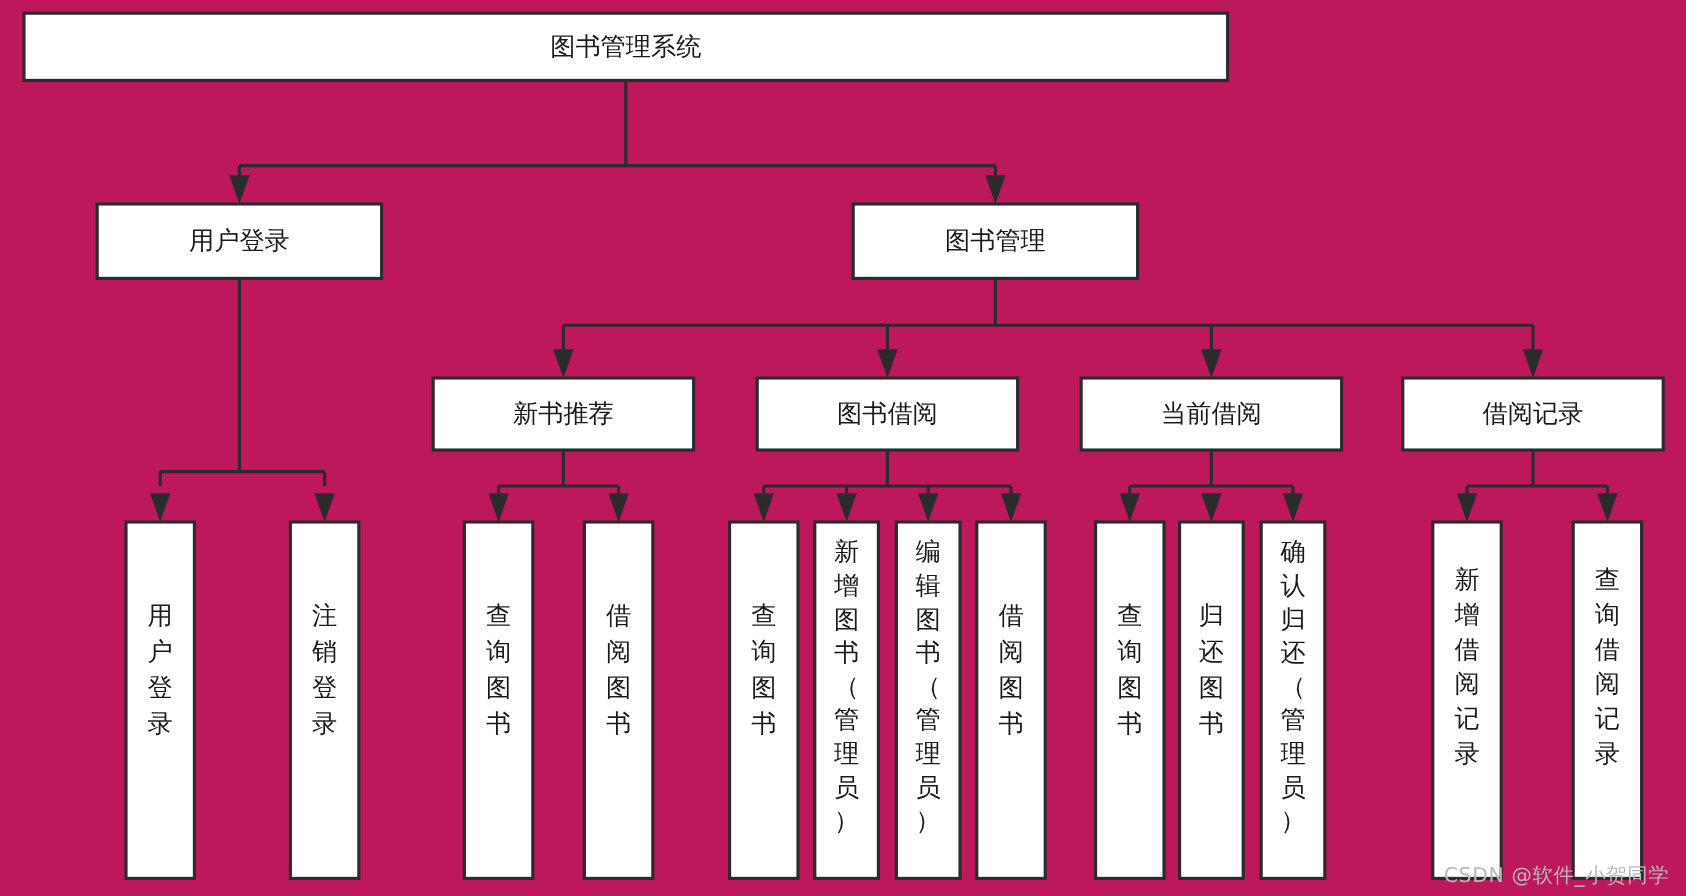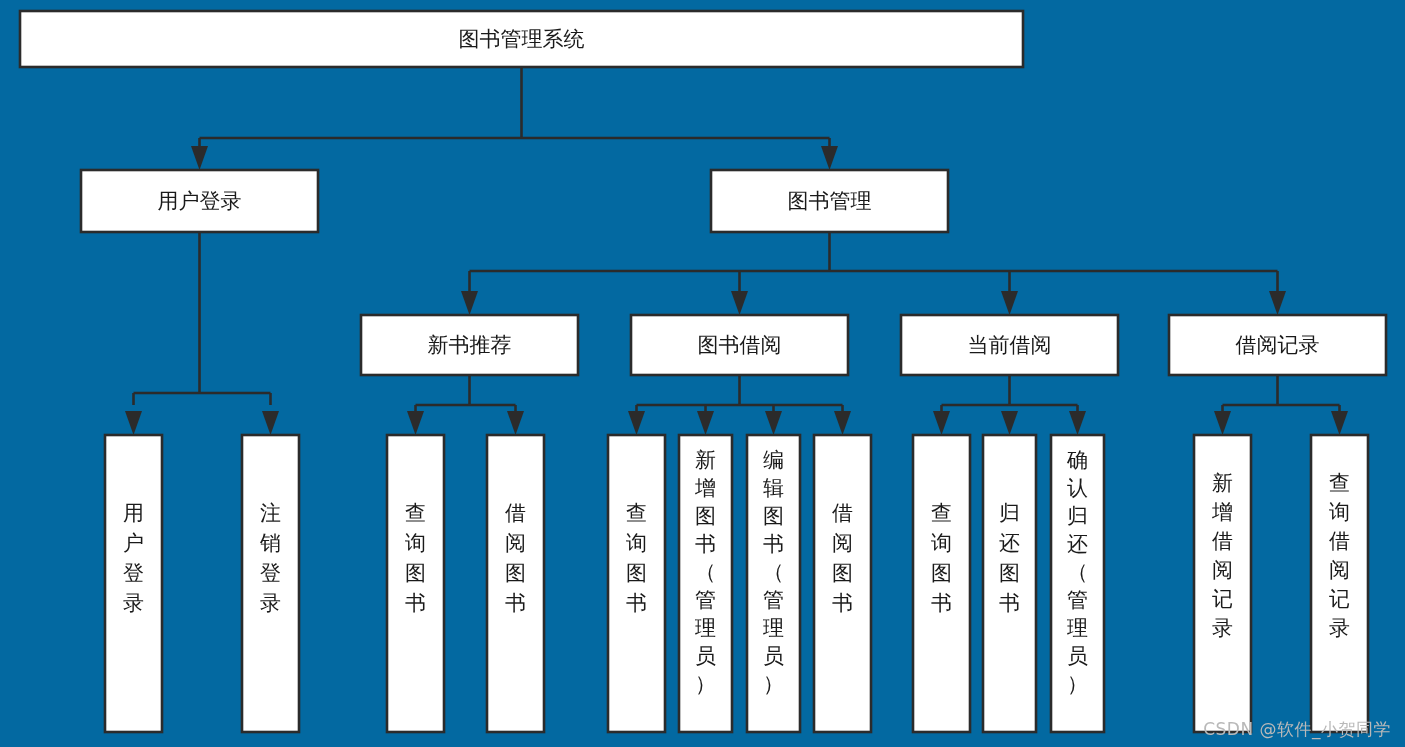--- a/index.html
+++ b/index.html
@@ -8,21 +8,21 @@
     padding: 0;
     background: #ffffff;
   }
   body {
     font-family: "DejaVu Sans", "Liberation Sans", sans-serif;
   }
   #diagram-root {
     position: relative;
     width: 1405px;
     height: 747px;
-    background: #0369a1;
+    background: #be185d;
     overflow: hidden;
   }
   svg#flowchart {
     position: absolute;
     left: 0;
     top: 0;
     width: 1405px;
     height: 747px;
     display: block;
   }

